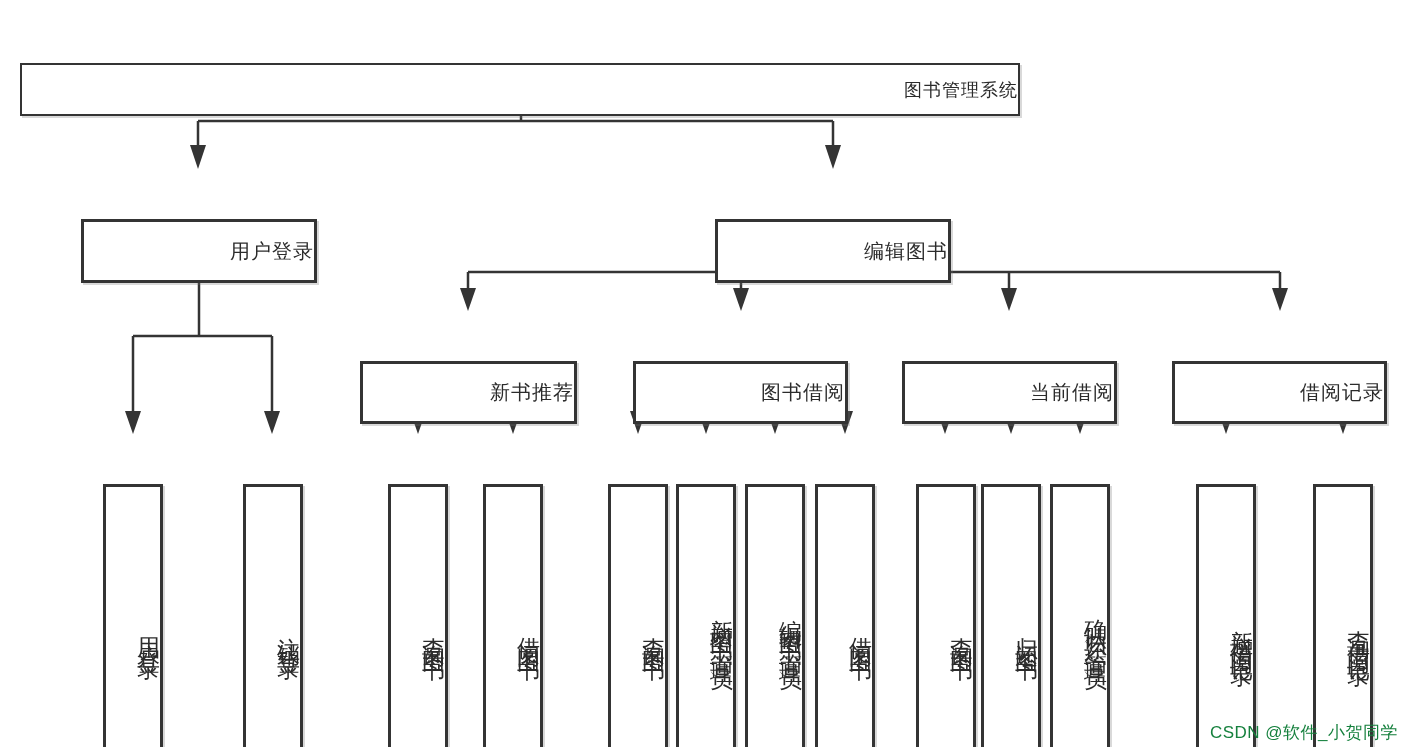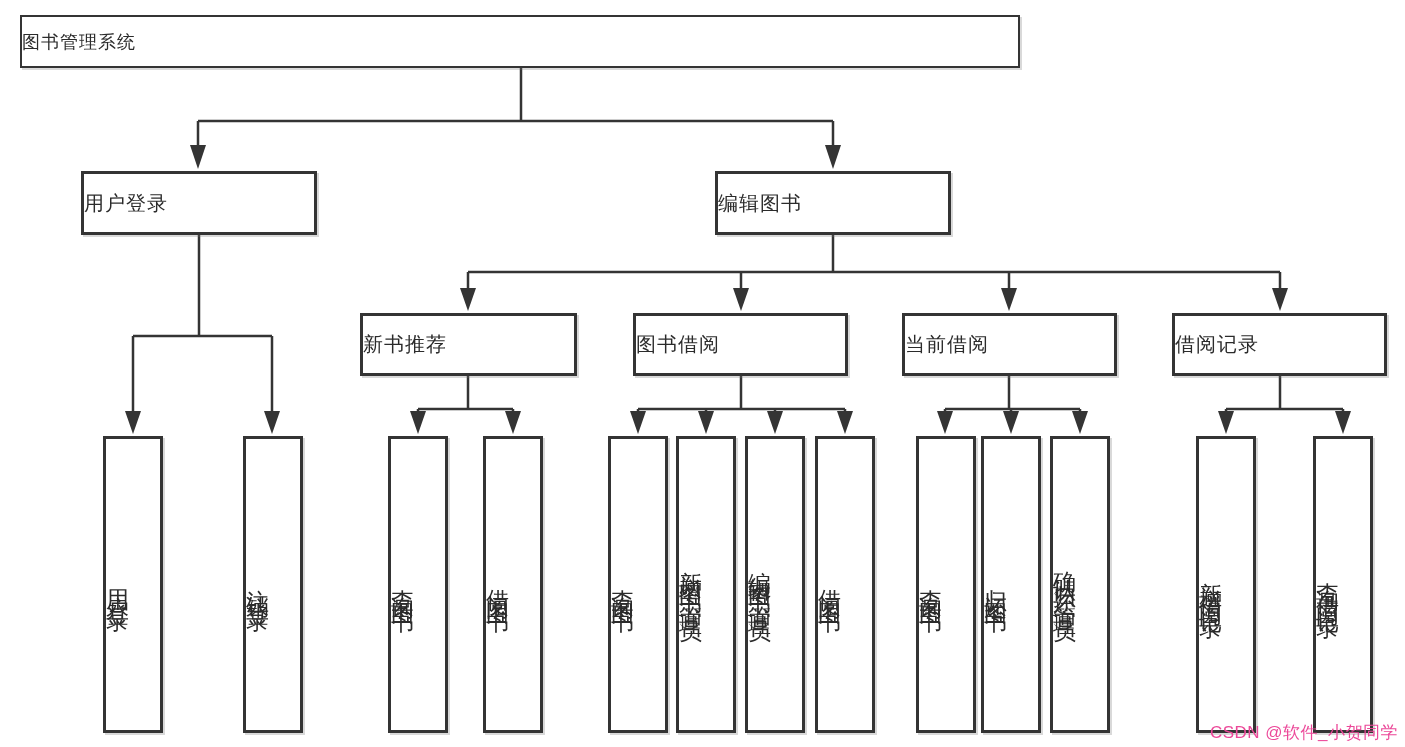--- a/index.html
+++ b/index.html
@@ -18,23 +18,24 @@
     width: 1405px; height: 747px;
     z-index: 1;
   }
   .node {
     position: absolute;
     box-sizing: border-box;
     background: #ffffff;
     border: 3px solid #343434;
     display: flex;
     align-items: center;
-    justify-content: flex-start;
+    justify-content: flex-end;
     z-index: 2;
     box-shadow: 2px 2px 0 rgba(120,120,120,0.28);
+    margin-top: 48px;
   }
   .node.root {
     border-width: 2px;
     font-size: 18px;
     letter-spacing: 1px;
   }
   .node.lvl {
     font-size: 20px;
     letter-spacing: 1px;
   }
@@ -51,21 +52,21 @@
     line-height: 1;
     white-space: nowrap;
   }
   .watermark {
     position: absolute;
     right: 7px;
     bottom: 3px;
     z-index: 3;
     font-size: 17px;
     letter-spacing: 0.5px;
-    color: #ec4899;
+    color: #15803d;
   }
 </style>
 </head>
 <body>
 
 <div class="canvas">
 
   <svg class="wires" viewBox="0 0 1405 747" xmlns="http://www.w3.org/2000/svg">
     <g stroke="#343434" stroke-width="2.5" fill="none">
 

